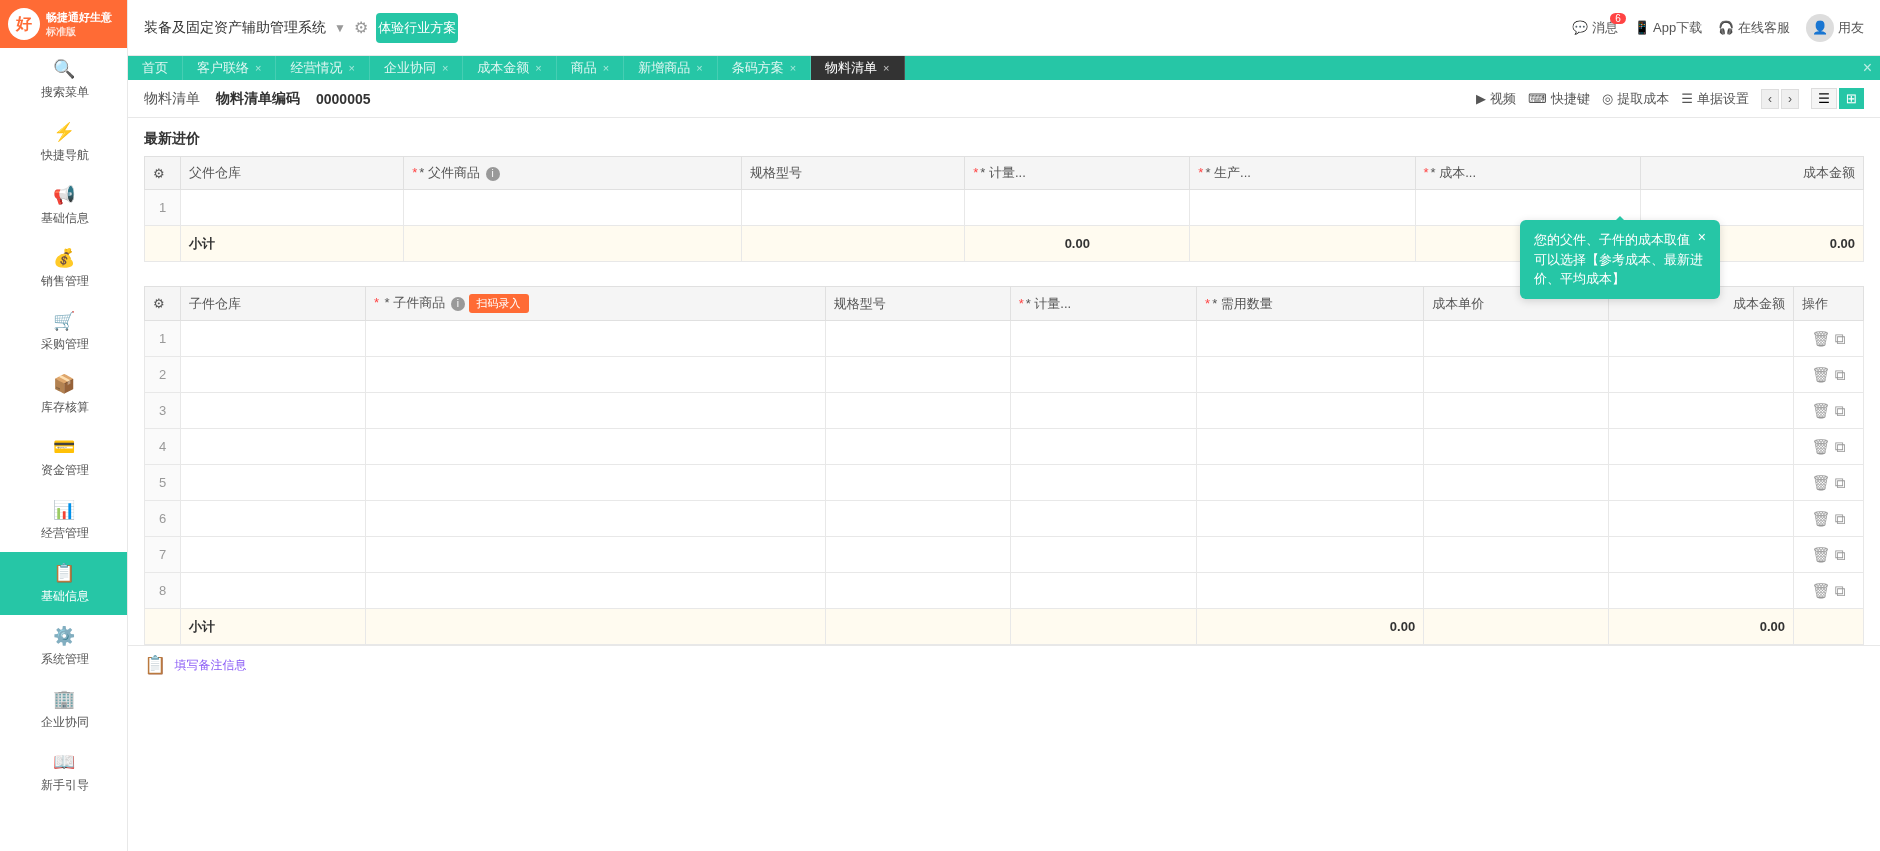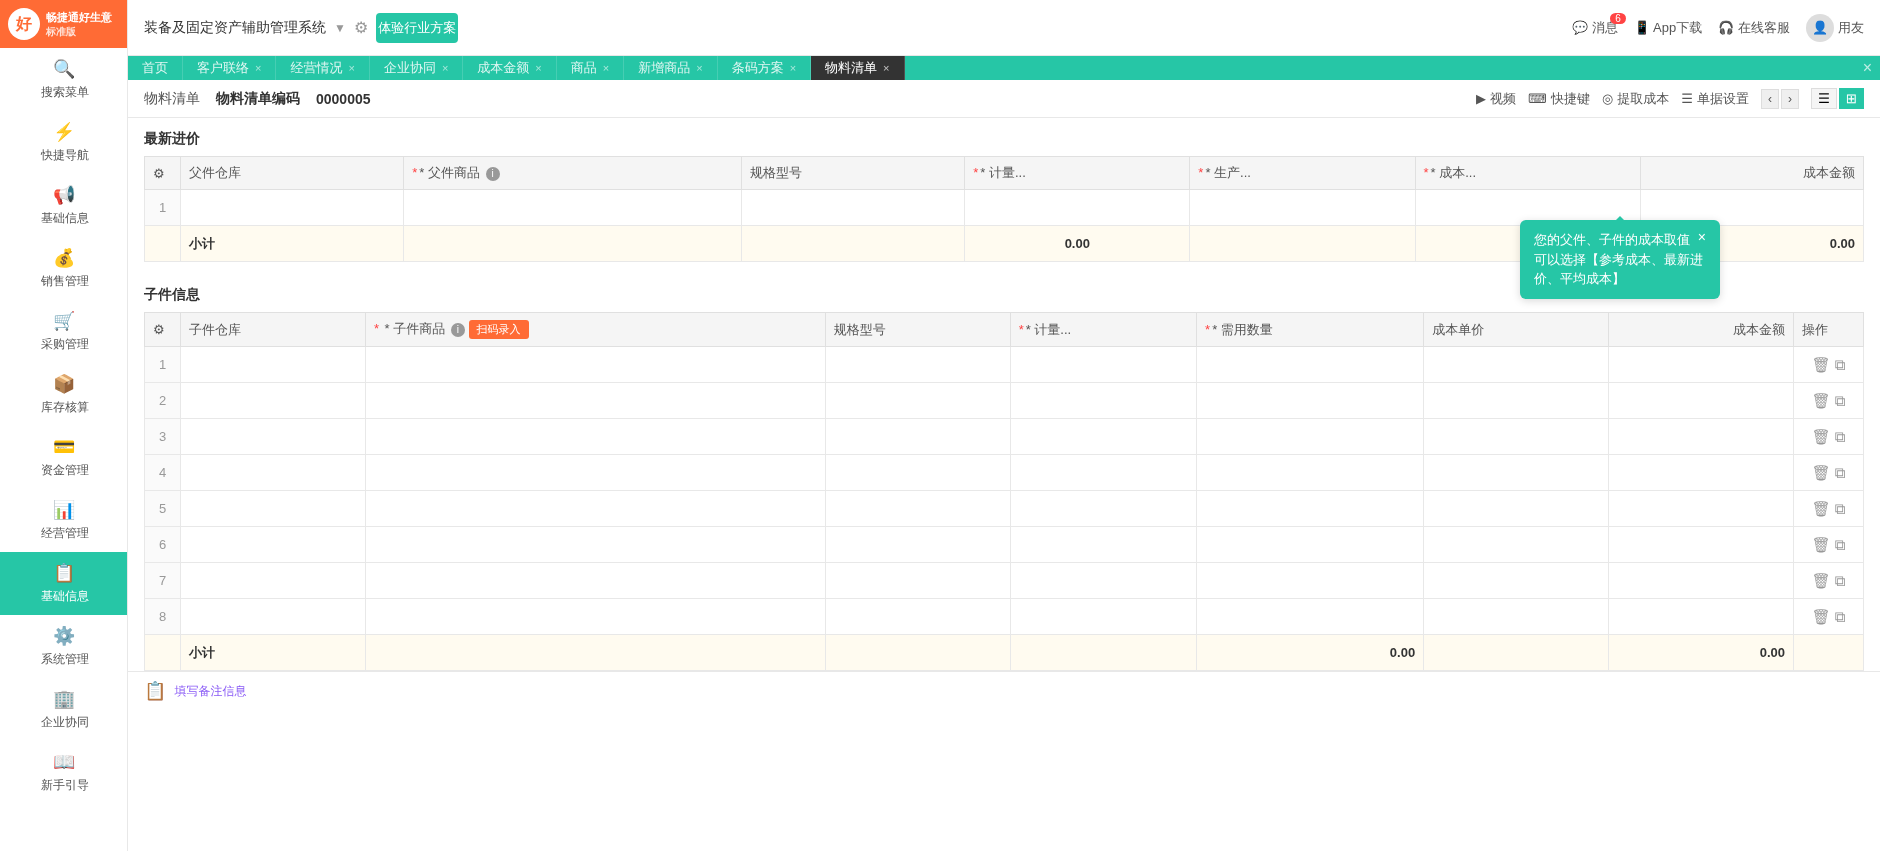--- a/index.html
+++ b/index.html
@@ -451,21 +451,20 @@
             <td class="value-right" style="text-align:center; font-weight:bold;">0.00</td>
             <td></td>
             <td></td>
             <td class="value-right" style="text-align:right; font-weight:bold;">0.00</td>
           </tr>
         </tbody>
       </table>
     </div>
 
     <div class="section" style="margin-top:12px;">
-      <div class="section-title">子件信息</div>
       <table class="data-table">
         <thead>
           <tr>
             <th class="settings-col">⚙</th>
             <th>子件仓库</th>
             <th>
               <span class="required">*</span>
               <span>* 子件商品</span>
               <span class="info-icon">i</span>
               <button class="scan-btn">扫码录入</button>

